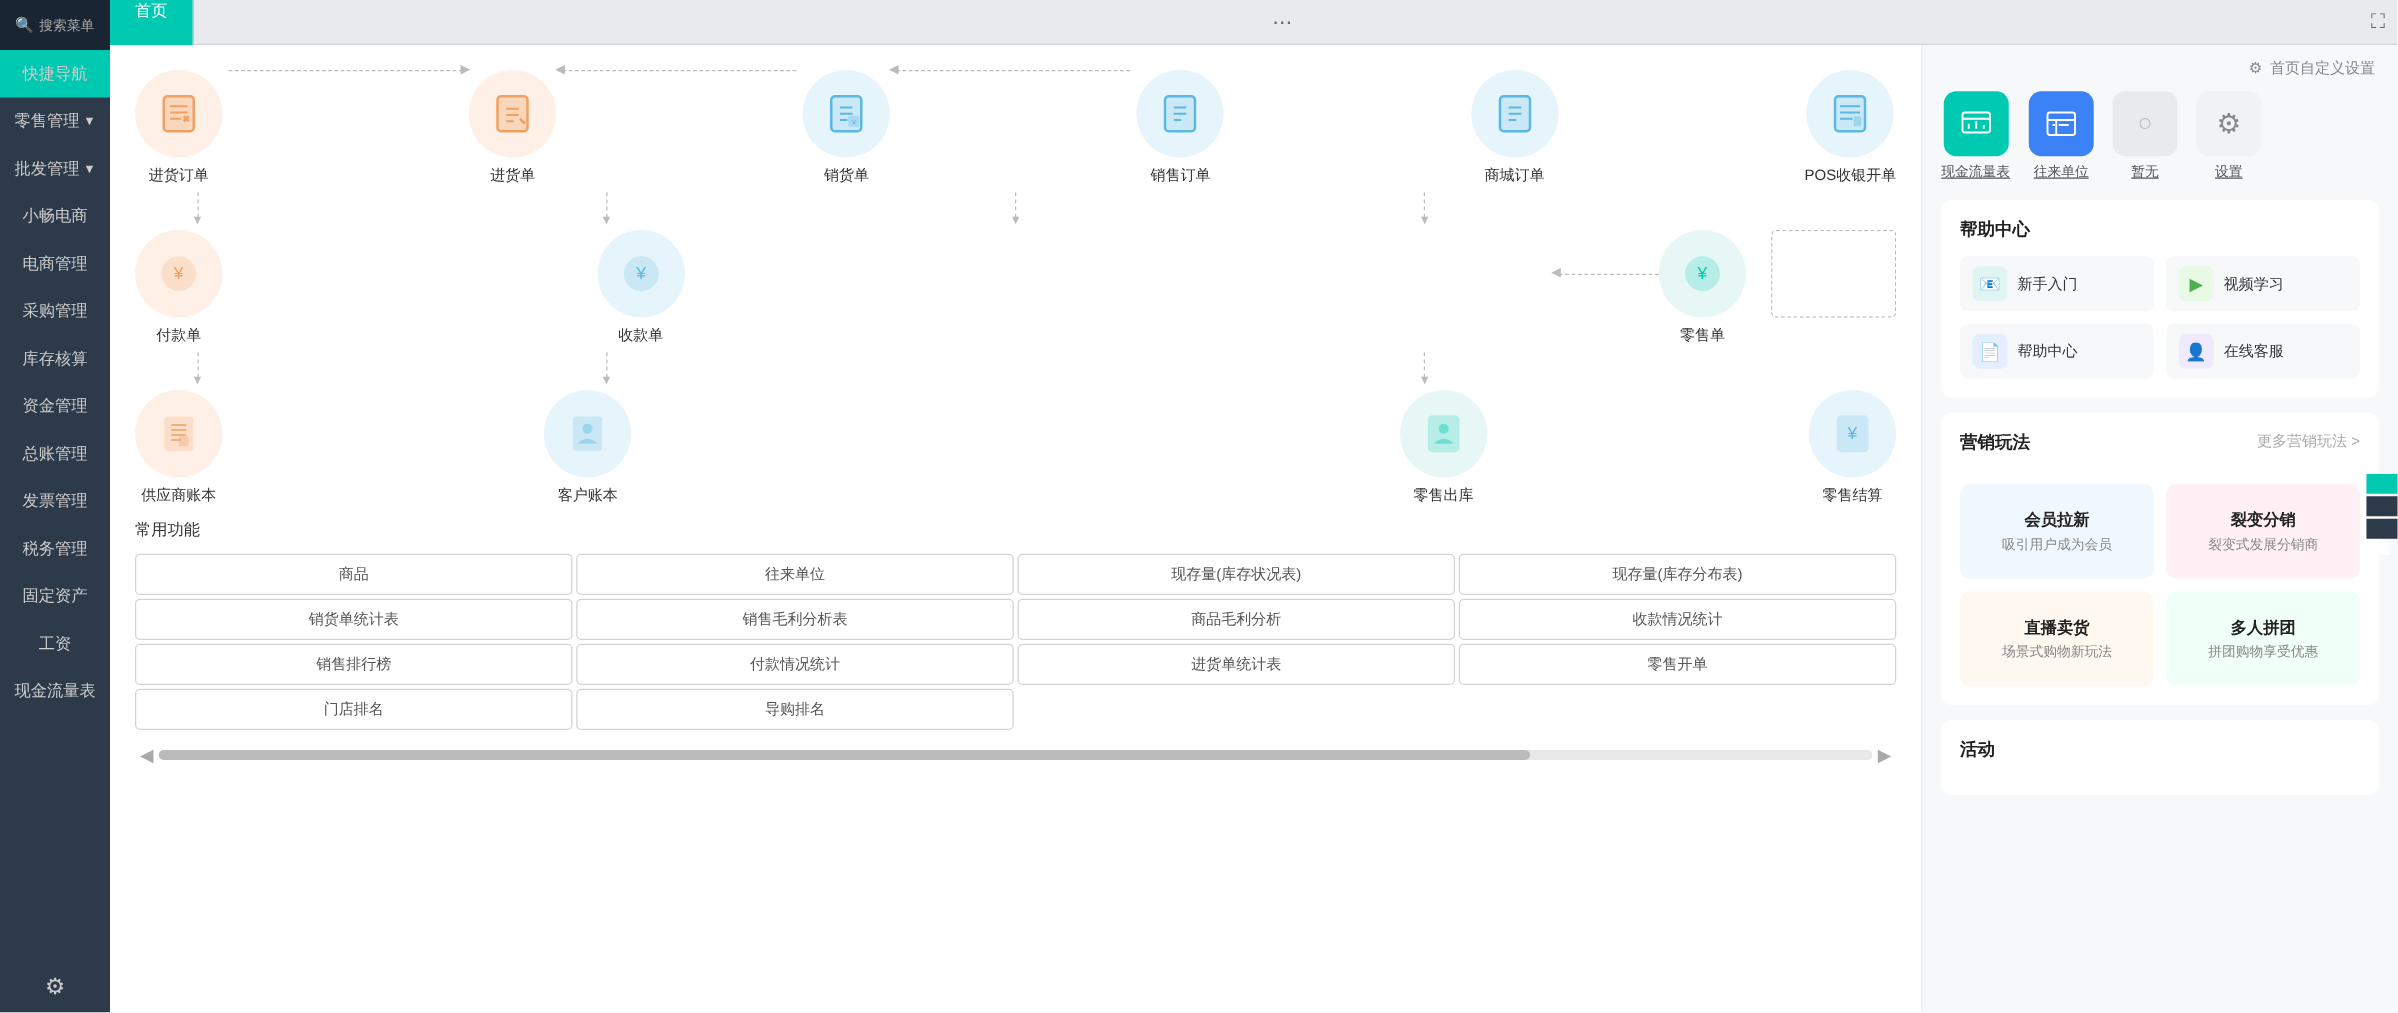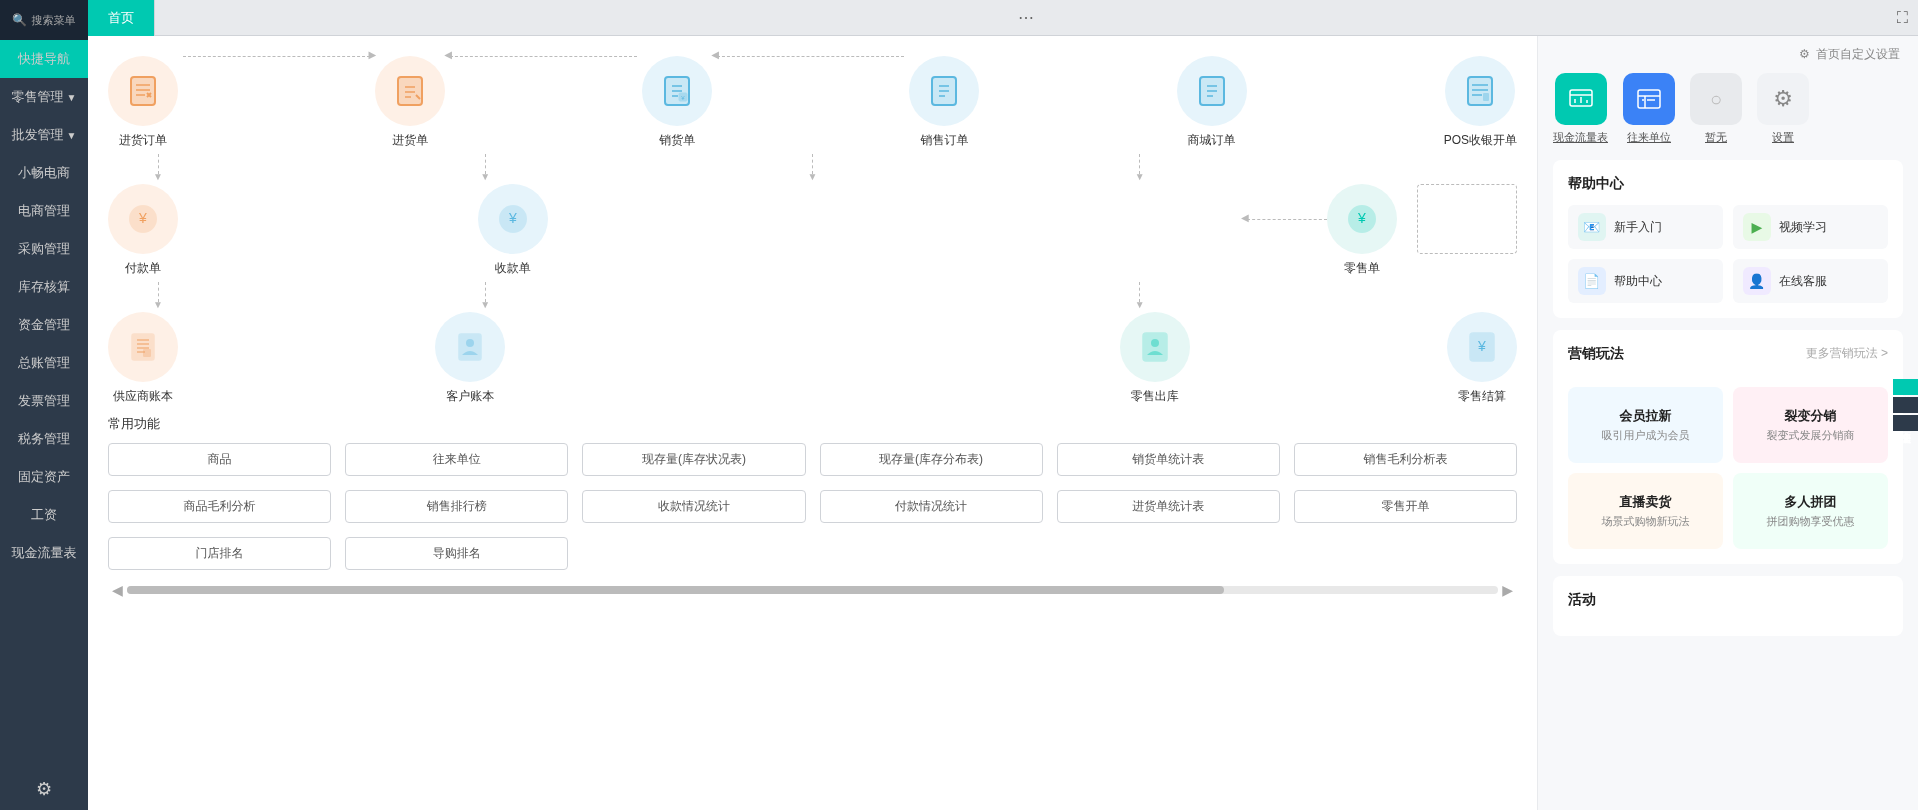--- a/index.html
+++ b/index.html
@@ -67,21 +67,21 @@
       background: #e8eaed;
       display: flex;
       align-items: center;
       height: 36px;
       border-bottom: 1px solid #d0d3d8;
     }
     .tab {
       padding: 0 20px;
       height: 36px;
       display: flex;
-      align-items: center;
+      align-items: flex-start;
       font-size: 13px;
       cursor: pointer;
       border-right: 1px solid #d0d3d8;
     }
     .tab.active {
       background: #00c9b1;
       color: #fff;
     }
     .tab-more {
       margin-left: auto;
@@ -151,22 +151,22 @@
     .common-functions {
       margin-top: 10px;
     }
     .common-title {
       font-size: 13px;
       color: #333;
       margin-bottom: 10px;
     }
     .func-grid {
       display: grid;
-      grid-template-columns: repeat(6, 1fr);
-      gap: 14px;
+      grid-template-columns: repeat(4, 1fr);
+      gap: 3px;
     }
     .func-btn {
       border: 1px solid #d0d3d8;
       background: #fff;
       border-radius: 4px;
       padding: 7px 5px;
       font-size: 12px;
       color: #555;
       text-align: center;
       cursor: pointer;
@@ -688,22 +688,22 @@
       <div class="common-functions">
         <div class="common-title">常用功能</div>
         <div class="func-grid">
           <button class="func-btn">商品</button>
           <button class="func-btn">往来单位</button>
           <button class="func-btn">现存量(库存状况表)</button>
           <button class="func-btn">现存量(库存分布表)</button>
           <button class="func-btn">销货单统计表</button>
           <button class="func-btn">销售毛利分析表</button>
           <button class="func-btn">商品毛利分析</button>
+          <button class="func-btn">收款情况统计</button>
           <button class="func-btn">销售排行榜</button>
-          <button class="func-btn">收款情况统计</button>
           <button class="func-btn">付款情况统计</button>
           <button class="func-btn">进货单统计表</button>
           <button class="func-btn">零售开单</button>
           <button class="func-btn">门店排名</button>
           <button class="func-btn">导购排名</button>
         </div>
 
         <div class="scrollbar-area">
           <span class="scroll-arrow">◀</span>
           <div class="scroll-track">

